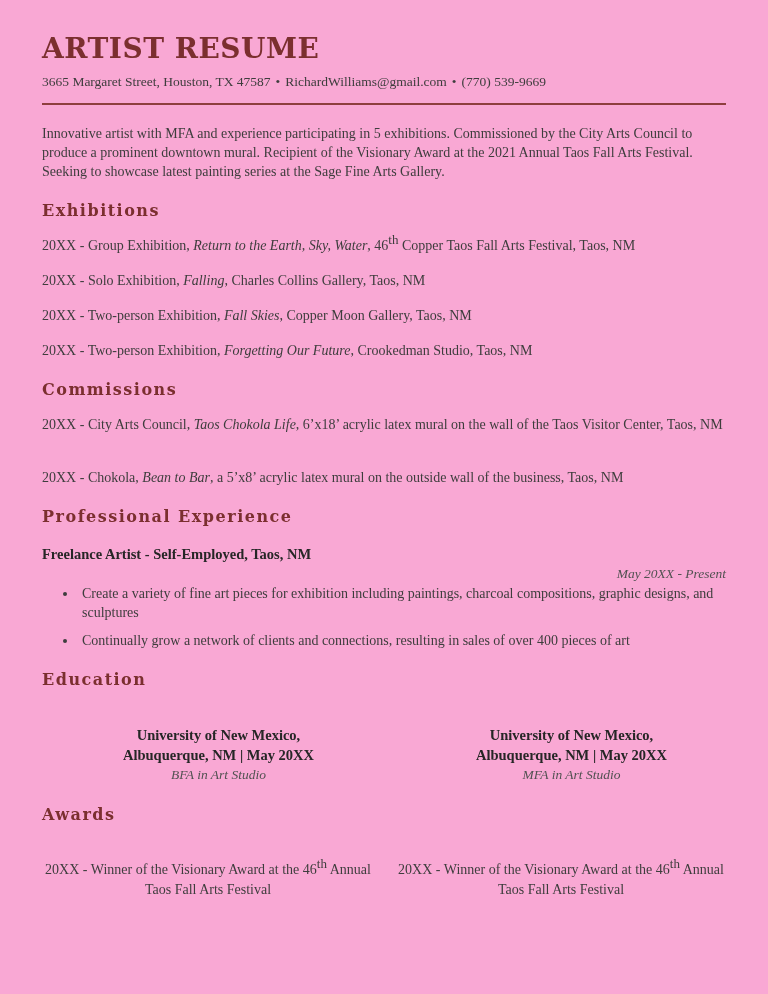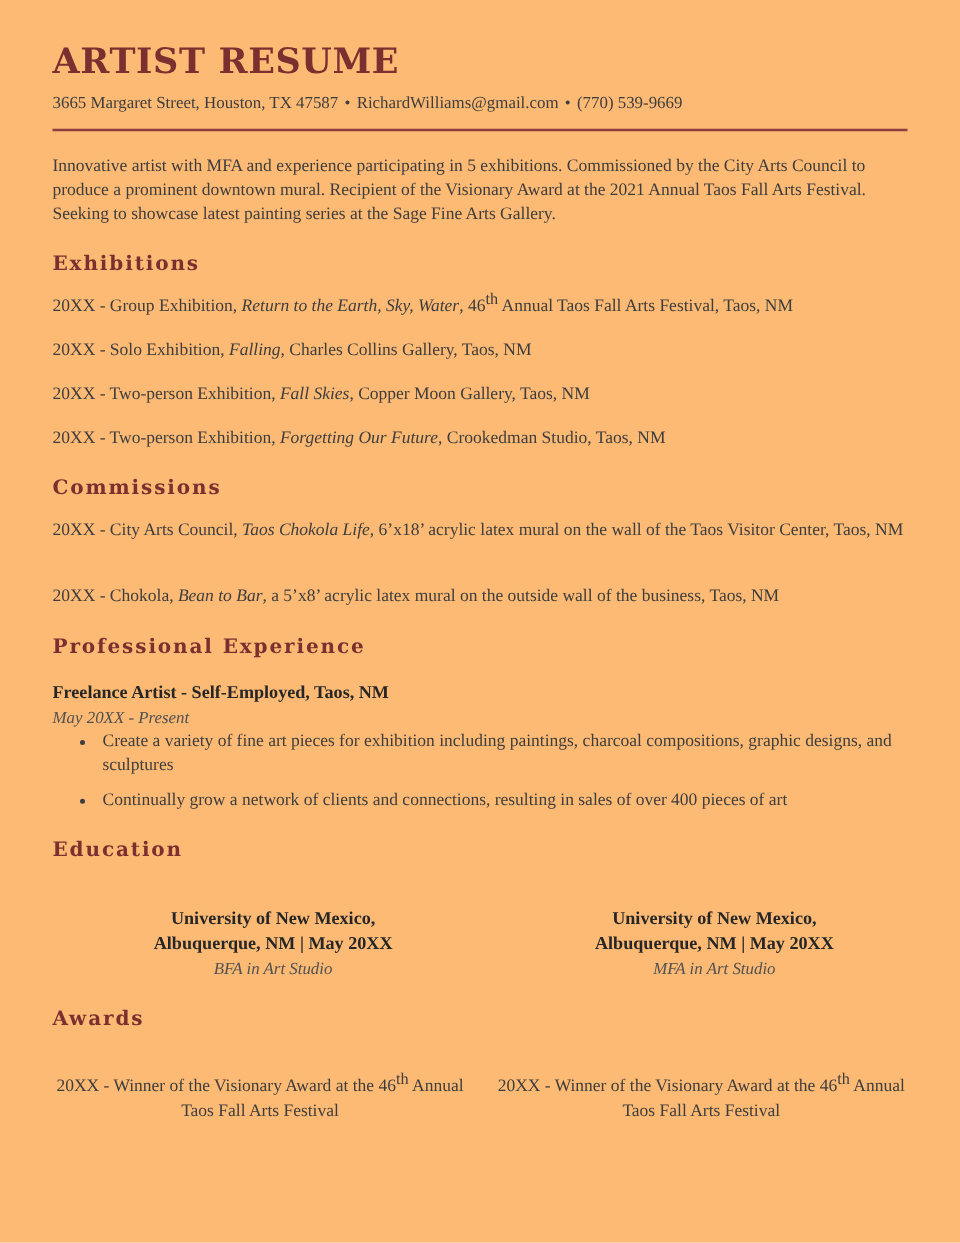--- a/index.html
+++ b/index.html
@@ -8,21 +8,21 @@
     width: 768px;
     min-height: 994px;
     margin: 0 auto;
     font-family: "Liberation Serif", serif;
     color: #3e3d3d;
   }
   .page {
     width: 768px;
     min-height: 994px;
     padding: 34px 42px 40px 42px;
-    background: #fdba74;
+    background: #f9a8d4;
   }
   .resume-title {
     font-family: "DejaVu Serif", "Liberation Serif", serif;
     font-size: 28px;
     font-weight: bold;
     letter-spacing: 0.5px;
     color: #7b2f2f;
     line-height: 1.1;
   }
   .contact-line {
@@ -65,20 +65,21 @@
     margin-top: 20px;
     font-size: 14.5px;
     font-weight: bold;
     color: #262626;
   }
   .job-dates {
     margin-top: 3px;
     font-size: 13.5px;
     font-style: italic;
     color: #515151;
+    text-align: right;
   }
   ul.bullet-list {
     margin-top: 2px;
     padding-left: 36px;
     list-style: disc;
   }
   ul.bullet-list li {
     font-size: 14px;
     line-height: 19px;
     margin-bottom: 9px;
@@ -116,21 +117,21 @@
 
   <h1 class="resume-title">ARTIST RESUME</h1>
   <div class="contact-line">
     <span>3665 Margaret Street, Houston, TX 47587</span><span class="contact-sep">•</span><span>RichardWilliams@gmail.com</span><span class="contact-sep">•</span><span>(770) 539-9669</span>
   </div>
   <hr class="header-rule">
 
   <p class="summary">Innovative artist with MFA and experience participating in 5 exhibitions. Commissioned by the City Arts Council to produce a prominent downtown mural. Recipient of the Visionary Award at the 2021 Annual Taos Fall Arts Festival. Seeking to showcase latest painting series at the Sage Fine Arts Gallery.</p>
 
   <h2 class="section-heading">Exhibitions</h2>
-  <p class="entry-line"><span>20XX - Group Exhibition, </span><span class="italic">Return to the Earth, Sky, Water</span><span>, 46</span><sup class="ord">th</sup><span> Annual Taos Fall Arts Festival, Taos, NM</span></p>
+  <p class="entry-line"><span>20XX - Group Exhibition, </span><span class="italic">Return to the Earth, Sky, Water</span><span>, 46</span><sup class="ord">th</sup><span> Copper Taos Fall Arts Festival, Taos, NM</span></p>
   <p class="entry-line"><span>20XX - Solo Exhibition, </span><span class="italic">Falling</span><span>, Charles Collins Gallery, Taos, NM</span></p>
   <p class="entry-line"><span>20XX - Two-person Exhibition, </span><span class="italic">Fall Skies</span><span>, Copper Moon Gallery, Taos, NM</span></p>
   <p class="entry-line"><span>20XX - Two-person Exhibition, </span><span class="italic">Forgetting Our Future</span><span>, Crookedman Studio, Taos, NM</span></p>
 
   <h2 class="section-heading">Commissions</h2>
   <p class="entry-line commission-item"><span>20XX - City Arts Council, </span><span class="italic">Taos Chokola Life</span><span>, 6’x18’ acrylic latex mural on the wall of the Taos Visitor Center, Taos, NM</span></p>
   <p class="entry-line commission-item"><span>20XX - Chokola, </span><span class="italic">Bean to Bar</span><span>, a 5’x8’ acrylic latex mural on the outside wall of the business, Taos, NM</span></p>
 
   <h2 class="section-heading">Professional Experience</h2>
   <p class="job-title">Freelance Artist - Self-Employed, Taos, NM</p>

